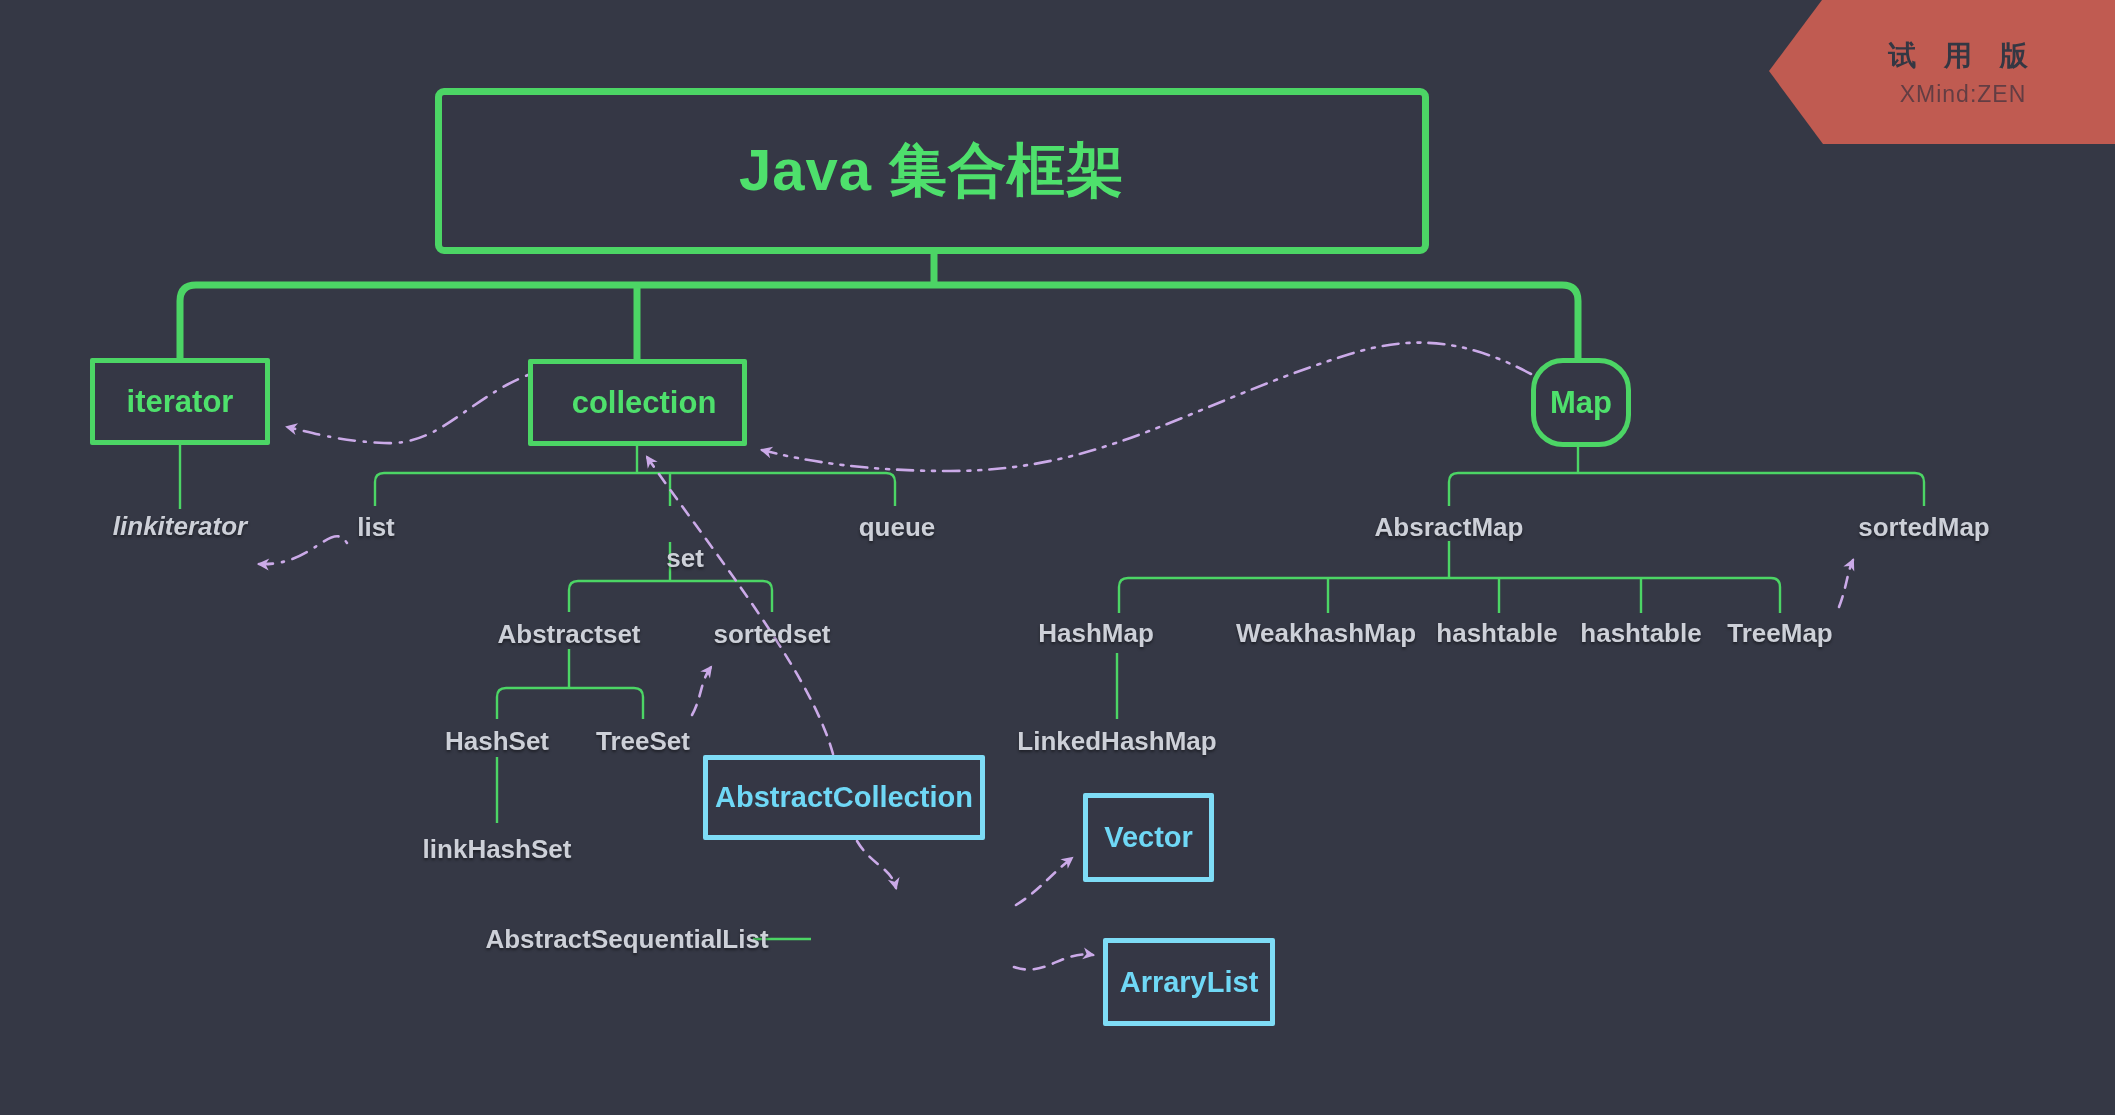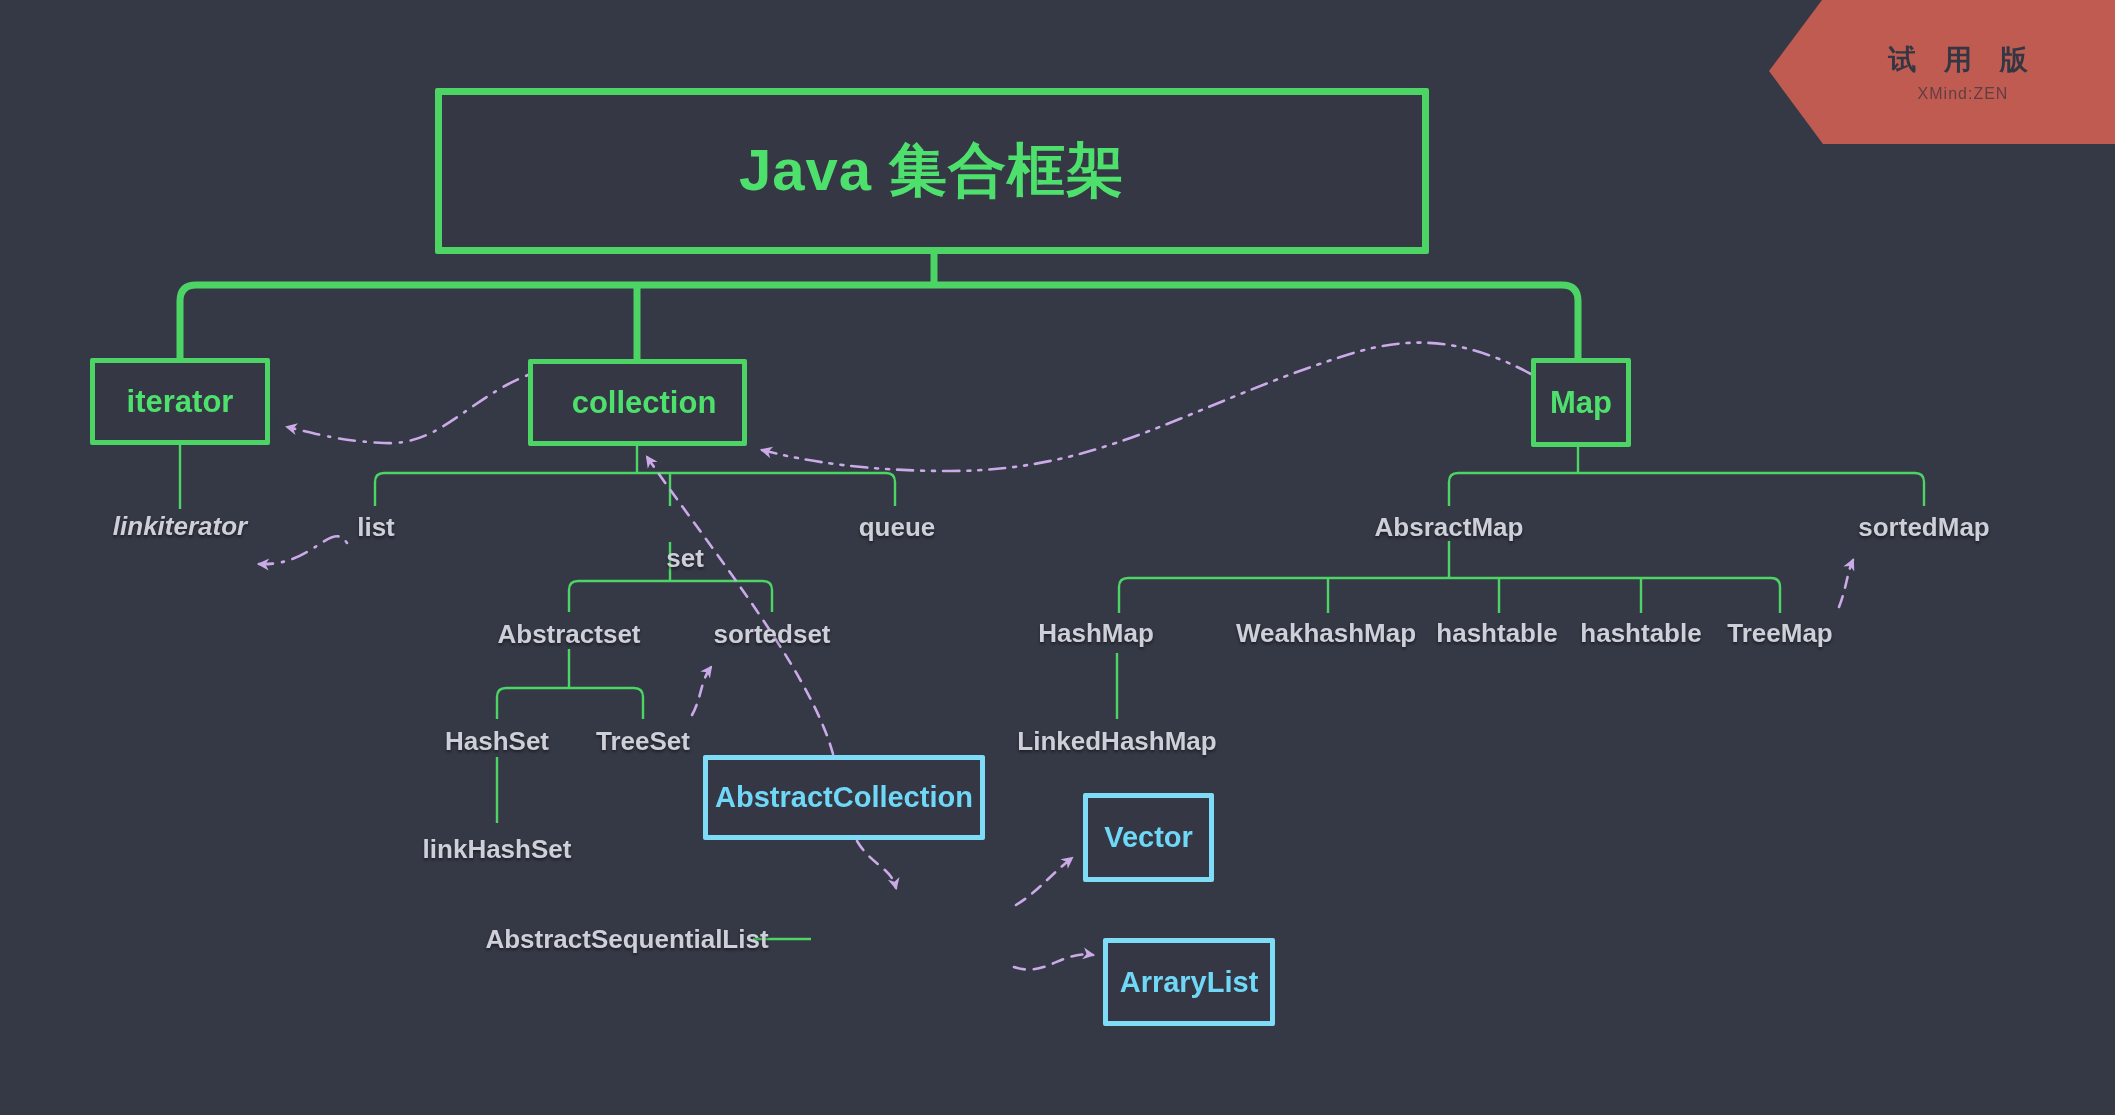--- a/index.html
+++ b/index.html
@@ -17,37 +17,37 @@
   .rel.dashdotdot{stroke-dasharray:16 8 3 8 3 8;}
 
   .topic{
     position:absolute;box-sizing:border-box;
     display:flex;align-items:center;justify-content:center;
     white-space:nowrap;font-weight:bold;border-radius:2px;
     background:rgba(53,56,69,0.2);
   }
   .topic.green{border:5px solid #4cd565;color:#4ee06c;font-size:31px;}
   .topic.cyan{border:5px solid #7edcf6;color:#6fd8f6;font-size:29px;}
-  .topic.root{border-width:7px;color:#4ee06c;font-size:58px;letter-spacing:1px;}
+  .topic.root{border-width:7px;color:#4ee06c;font-size:58px;letter-spacing:1px;border-radius:9px;}
 
   .lbl{
     position:absolute;transform:translate(-50%,-50%);
     white-space:nowrap;font-size:26px;font-weight:bold;color:#cdd0d8;
     text-shadow:0 2px 3px rgba(0,0,0,0.45);
   }
 
   #badge{
     position:absolute;right:0;top:0;width:346px;height:144px;
     background:#c05b51;
     clip-path:polygon(53px 0,346px 0,346px 144px,54px 144px,0 71px);
     display:flex;flex-direction:column;align-items:center;justify-content:center;
     padding-left:42px;box-sizing:border-box;
   }
   #badge .trial{font-size:28px;font-weight:bold;color:#343743;letter-spacing:10px;}
-  #badge .prod{font-size:16px;color:rgba(42,44,58,0.62);margin-top:6px;letter-spacing:1px;}
+  #badge .prod{font-size:23px;color:rgba(42,44,58,0.62);margin-top:6px;letter-spacing:1px;}
 </style>
 </head>
 <body>
 
 <div id="stage">
 
   <svg class="wires">
     <defs>
       <marker id="ah" markerUnits="userSpaceOnUse" markerWidth="18" markerHeight="18" refX="12" refY="8" orient="auto">
         <path d="M2,2 L14,8 L2,14 L5.5,8 Z" fill="#cbaae8"></path>
@@ -91,21 +91,21 @@
       <path class="rel dashed" marker-end="url(#ah)" d="M 1016,905 C 1040,890 1050,875 1072,858"></path>
       <path class="rel dashed" marker-end="url(#ah)" d="M 1014,967 C 1045,978 1062,950 1093,955"></path>
       <path class="rel dashed" marker-end="url(#ah)" d="M 1839,607 C 1847,586 1847,573 1853,560"></path>
     </g>
   </svg>
 
   <div class="topic green root" style="left:435px;top:88px;width:994px;height:166px;">Java 集合框架</div>
 
   <div class="topic green" style="left:90px;top:358px;width:180px;height:87px;">iterator</div>
   <div class="topic green" style="left:528px;top:359px;width:219px;height:87px;padding-left:13px;">collection</div>
-  <div class="topic green" style="left:1531px;top:358px;width:100px;height:89px;">Map</div>
+  <div class="topic green" style="left:1531px;top:358px;width:100px;height:89px;border-radius:32px;">Map</div>
 
   <span class="lbl" style="left:180px;top:526px;font-style:italic;">linkiterator</span>
   <span class="lbl" style="left:376px;top:527px;">list</span>
   <span class="lbl" style="left:670px;top:558px;margin-left:15px;">set</span>
   <span class="lbl" style="left:897px;top:527px;">queue</span>
   <span class="lbl" style="left:1449px;top:527px;">AbsractMap</span>
   <span class="lbl" style="left:1924px;top:527px;">sortedMap</span>
   <span class="lbl" style="left:569px;top:634px;">Abstractset</span>
   <span class="lbl" style="left:772px;top:634px;">sortedset</span>
   <span class="lbl" style="left:497px;top:741px;">HashSet</span>

